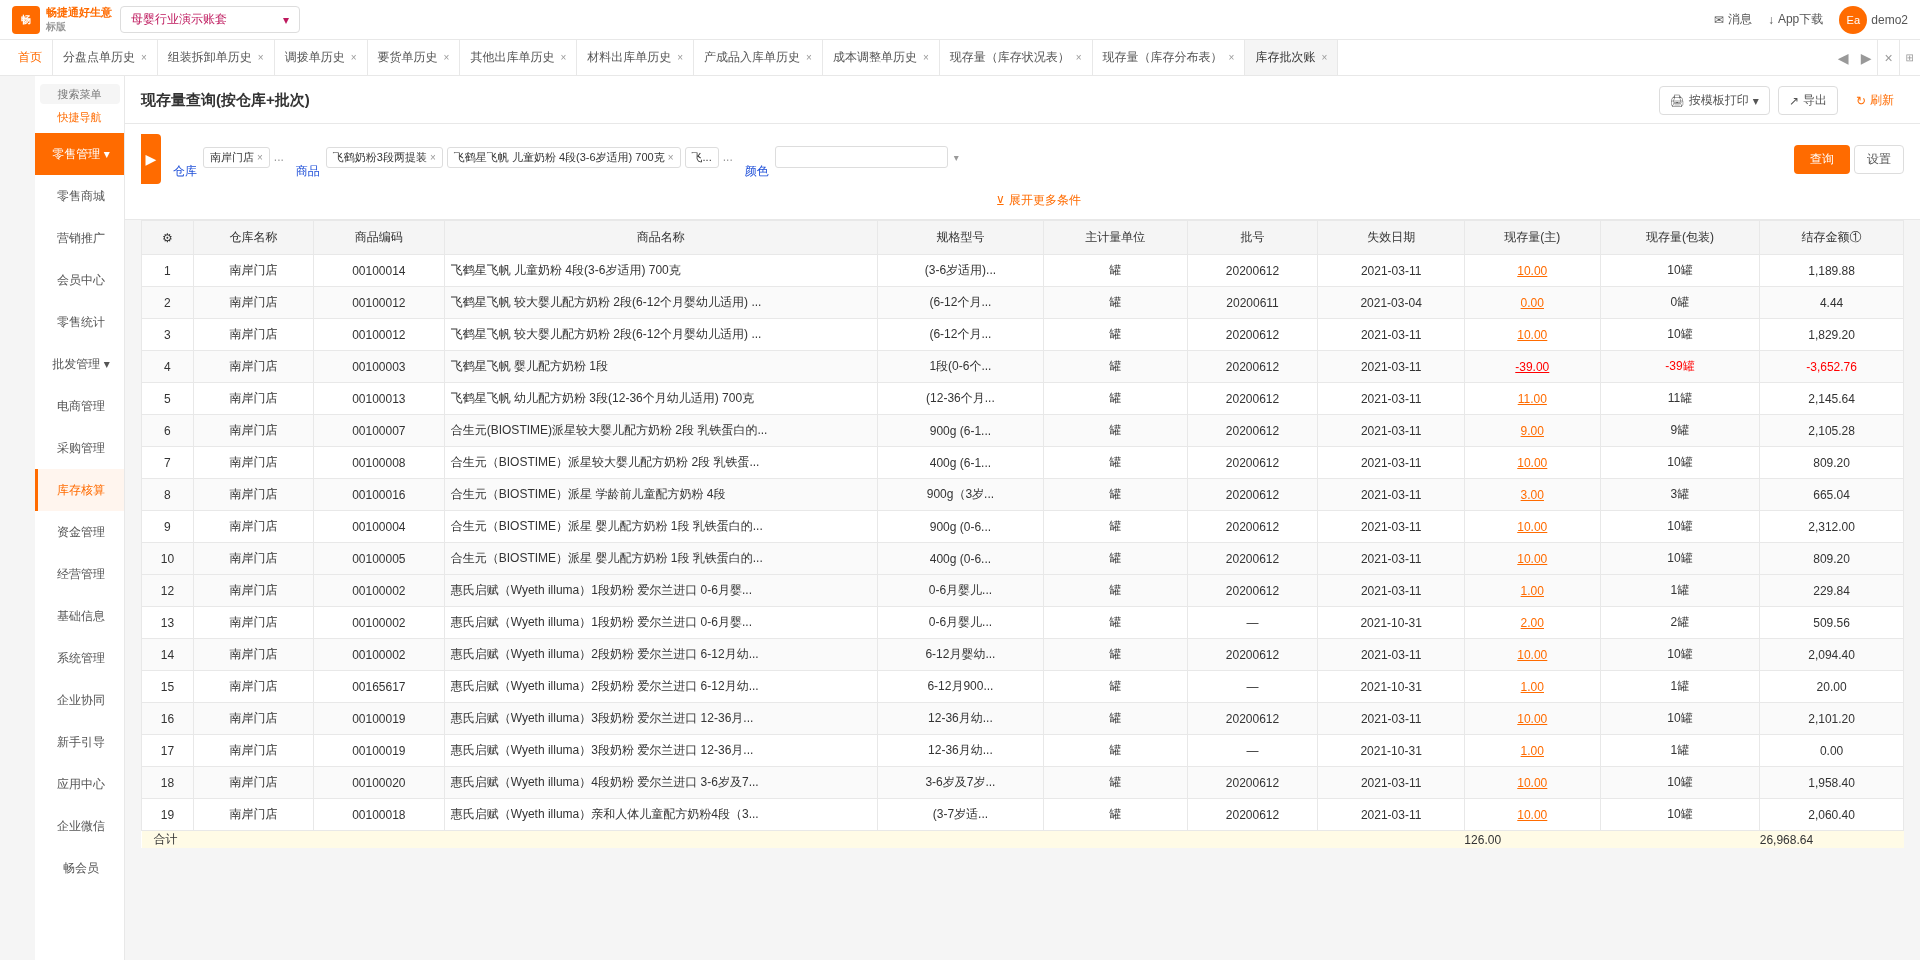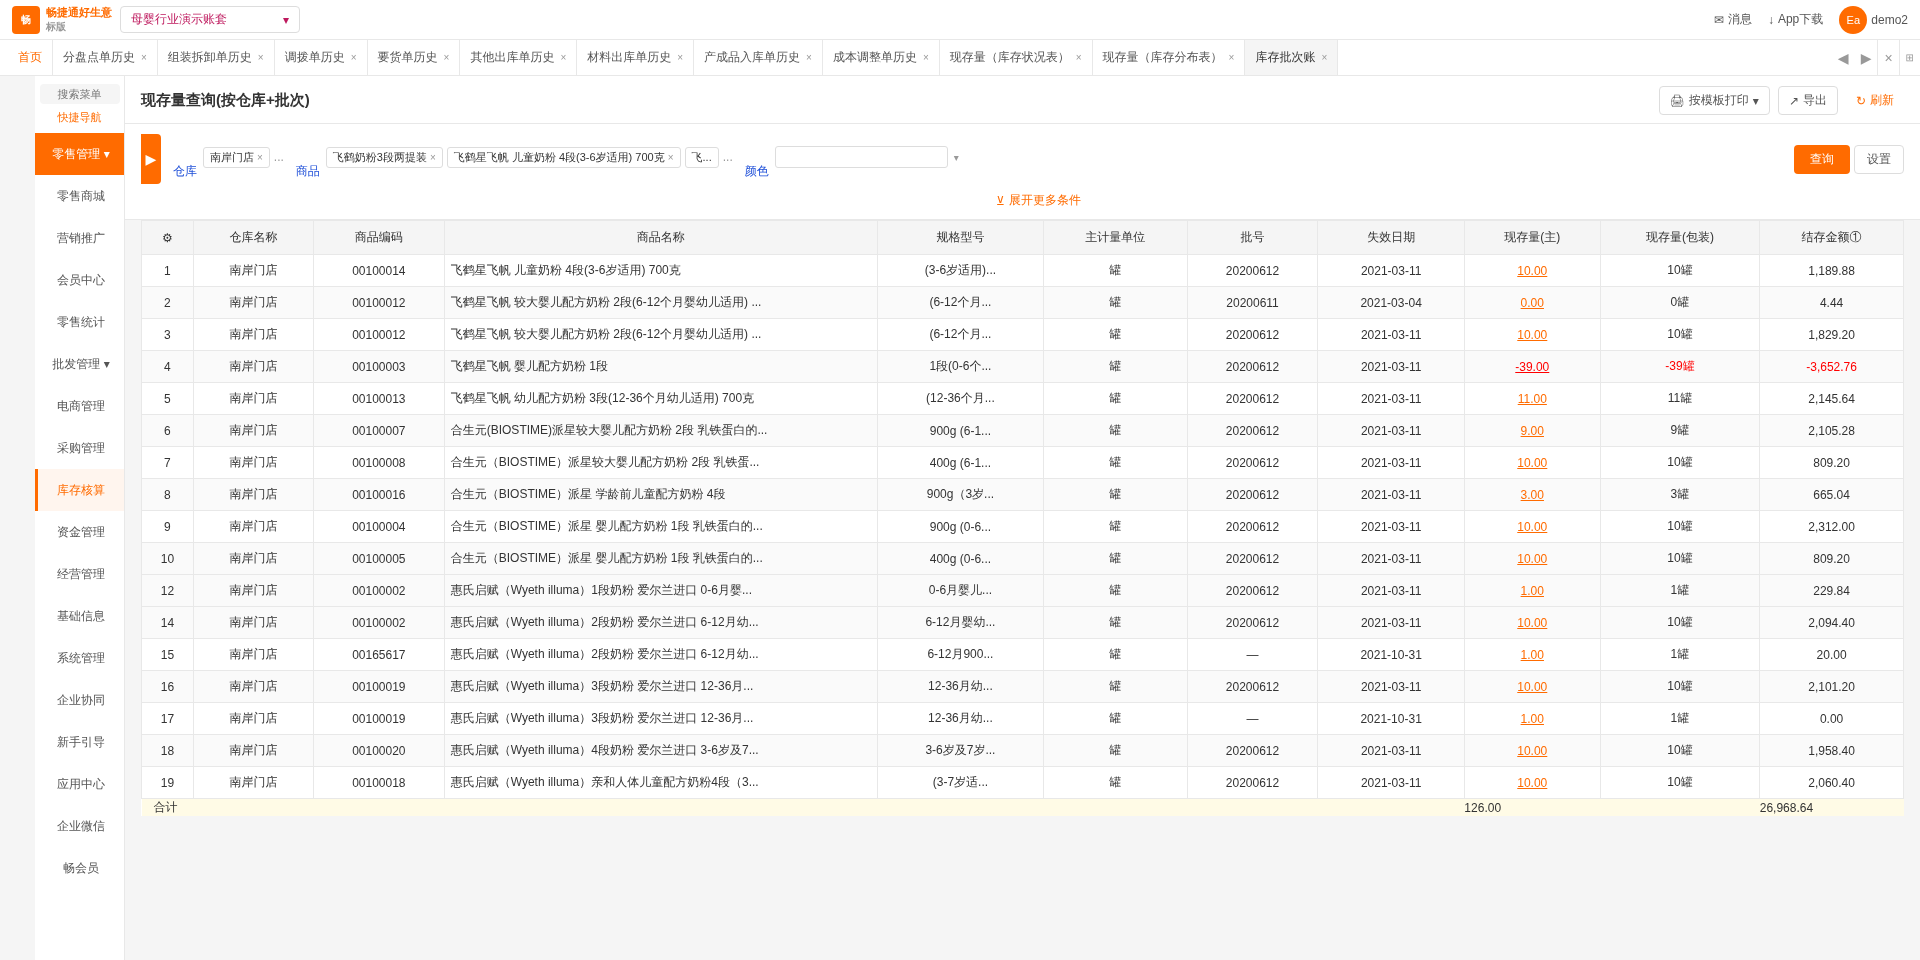--- a/index.html
+++ b/index.html
@@ -420,20 +420,33 @@
       <td>00100002</td>
       <td class="td-name" title="惠氏启赋（Wyeth illuma）1段奶粉 爱尔兰进口 0-6月婴...">惠氏启赋（Wyeth illuma）1段奶粉 爱尔兰进口 0-6月婴...</td>
       <td>0-6月婴儿...</td>
       <td>罐</td>
       <td>20200612</td>
       <td>2021-03-11</td>
       <td><span class="td-link">1.00</span></td>
       <td>1罐</td>
       <td>229.84</td>
     </tr>
+            <tr>
+      <td>13</td>
+      <td>南岸门店</td>
+      <td>00100002</td>
+      <td class="td-name" title="惠氏启赋（Wyeth illuma）1段奶粉 爱尔兰进口 0-6月婴...">惠氏启赋（Wyeth illuma）1段奶粉 爱尔兰进口 0-6月婴...</td>
+      <td>0-6月婴儿...</td>
+      <td>罐</td>
+      <td>—</td>
+      <td>2021-10-31</td>
+      <td><span class="td-link">2.00</span></td>
+      <td>2罐</td>
+      <td>509.56</td>
+    </tr>
             <tr class="alt">
       <td>14</td>
       <td>南岸门店</td>
       <td>00100002</td>
       <td class="td-name" title="惠氏启赋（Wyeth illuma）2段奶粉 爱尔兰进口 6-12月幼...">惠氏启赋（Wyeth illuma）2段奶粉 爱尔兰进口 6-12月幼...</td>
       <td>6-12月婴幼...</td>
       <td>罐</td>
       <td>20200612</td>
       <td>2021-03-11</td>
       <td><span class="td-link">10.00</span></td>

